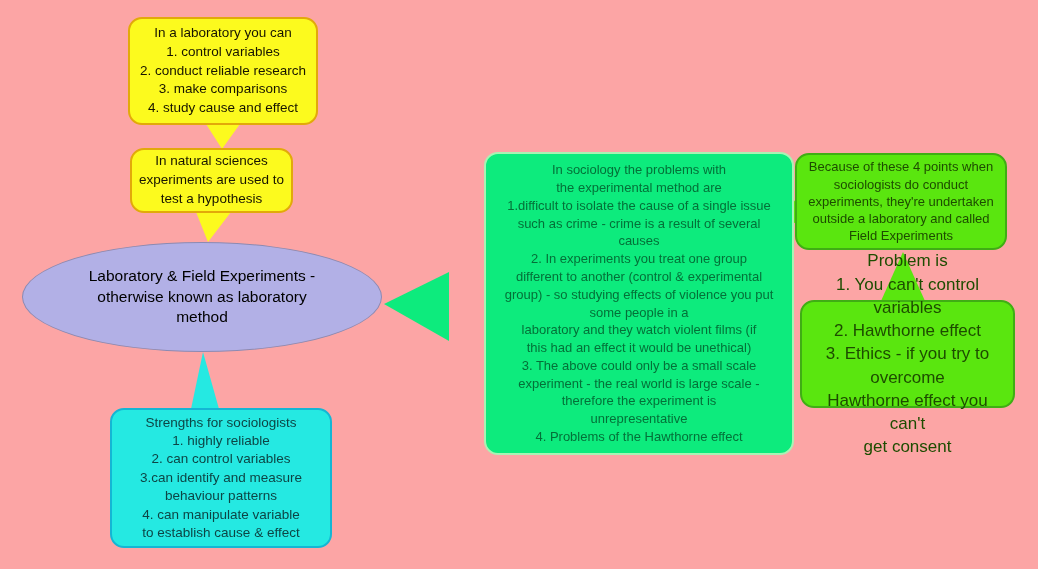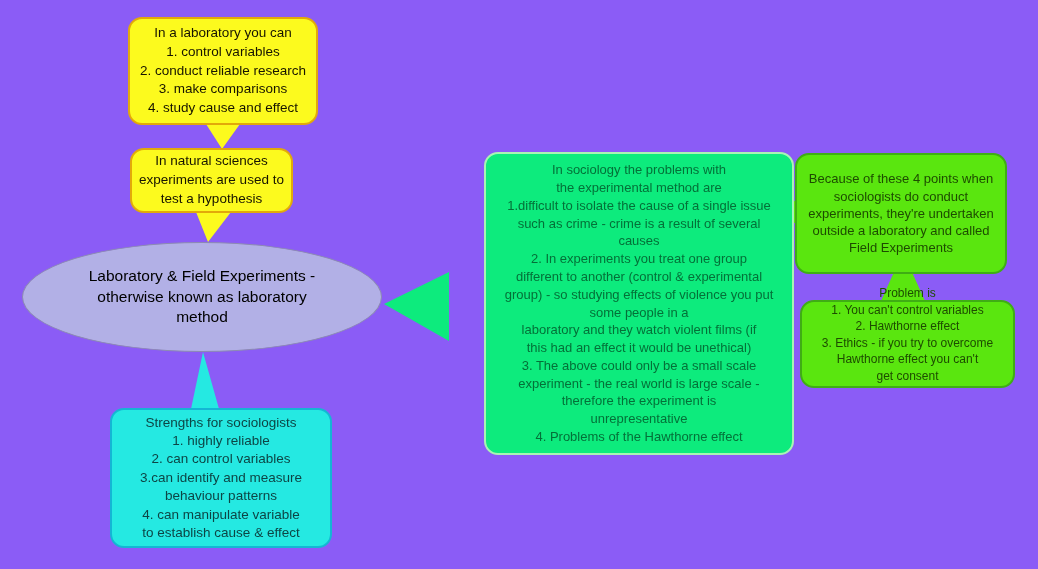--- a/index.html
+++ b/index.html
@@ -3,21 +3,21 @@
 <meta charset="utf-8">
 <style>
   html,body{margin:0;padding:0;}
   body{
     font-family:"Liberation Sans","DejaVu Sans",sans-serif;
     background:#f0e9a8;
   }
   .canvas{
     position:relative;
     width:1038px;height:569px;
-    background:#8b5cf6;
+    background:#fca5a5;
     overflow:hidden;
   }
   svg.connector-layer{
     position:absolute;left:0;top:0;width:1038px;height:569px;
     z-index:1;
   }
   .node{
     position:absolute;
     z-index:2;
     box-sizing:border-box;
@@ -47,22 +47,22 @@
   }
   .lawngreen{
     background:#5ae60f;
     border:2px solid #3fae14;
     color:#1d4c00;
   }
   .node-lab{left:128px;top:17px;width:190px;height:108px;font-size:13.5px;line-height:1.4;}
   .node-natural{left:130px;top:148px;width:163px;height:65px;font-size:13.5px;line-height:1.4;}
   .node-strengths{left:110px;top:408px;width:222px;height:140px;font-size:13.5px;line-height:1.36;}
   .node-problems{left:447px;top:152px;width:310px;height:303px;font-size:13px;line-height:1.37;margin-left:37px;}
-  .node-field{left:795px;top:153px;width:212px;height:121px;font-size:13px;line-height:1.33;}
-  .node-fieldproblems{left:800px;top:300px;width:215px;height:88px;font-size:12px;line-height:1.37;align-items:flex-end;}
+  .node-field{left:795px;top:153px;width:212px;height:97px;font-size:13px;line-height:1.33;}
+  .node-fieldproblems{left:800px;top:300px;width:215px;height:108px;font-size:17px;line-height:1.37;}
   .ellipse{
     left:22px;top:242px;width:360px;height:110px;
     border-radius:50%;
     background:#b2b0e6;
     border:1.5px solid #8c8ab2;
     color:#000;
     font-size:15.5px;line-height:1.35;
   }
 </style>
 </head>

